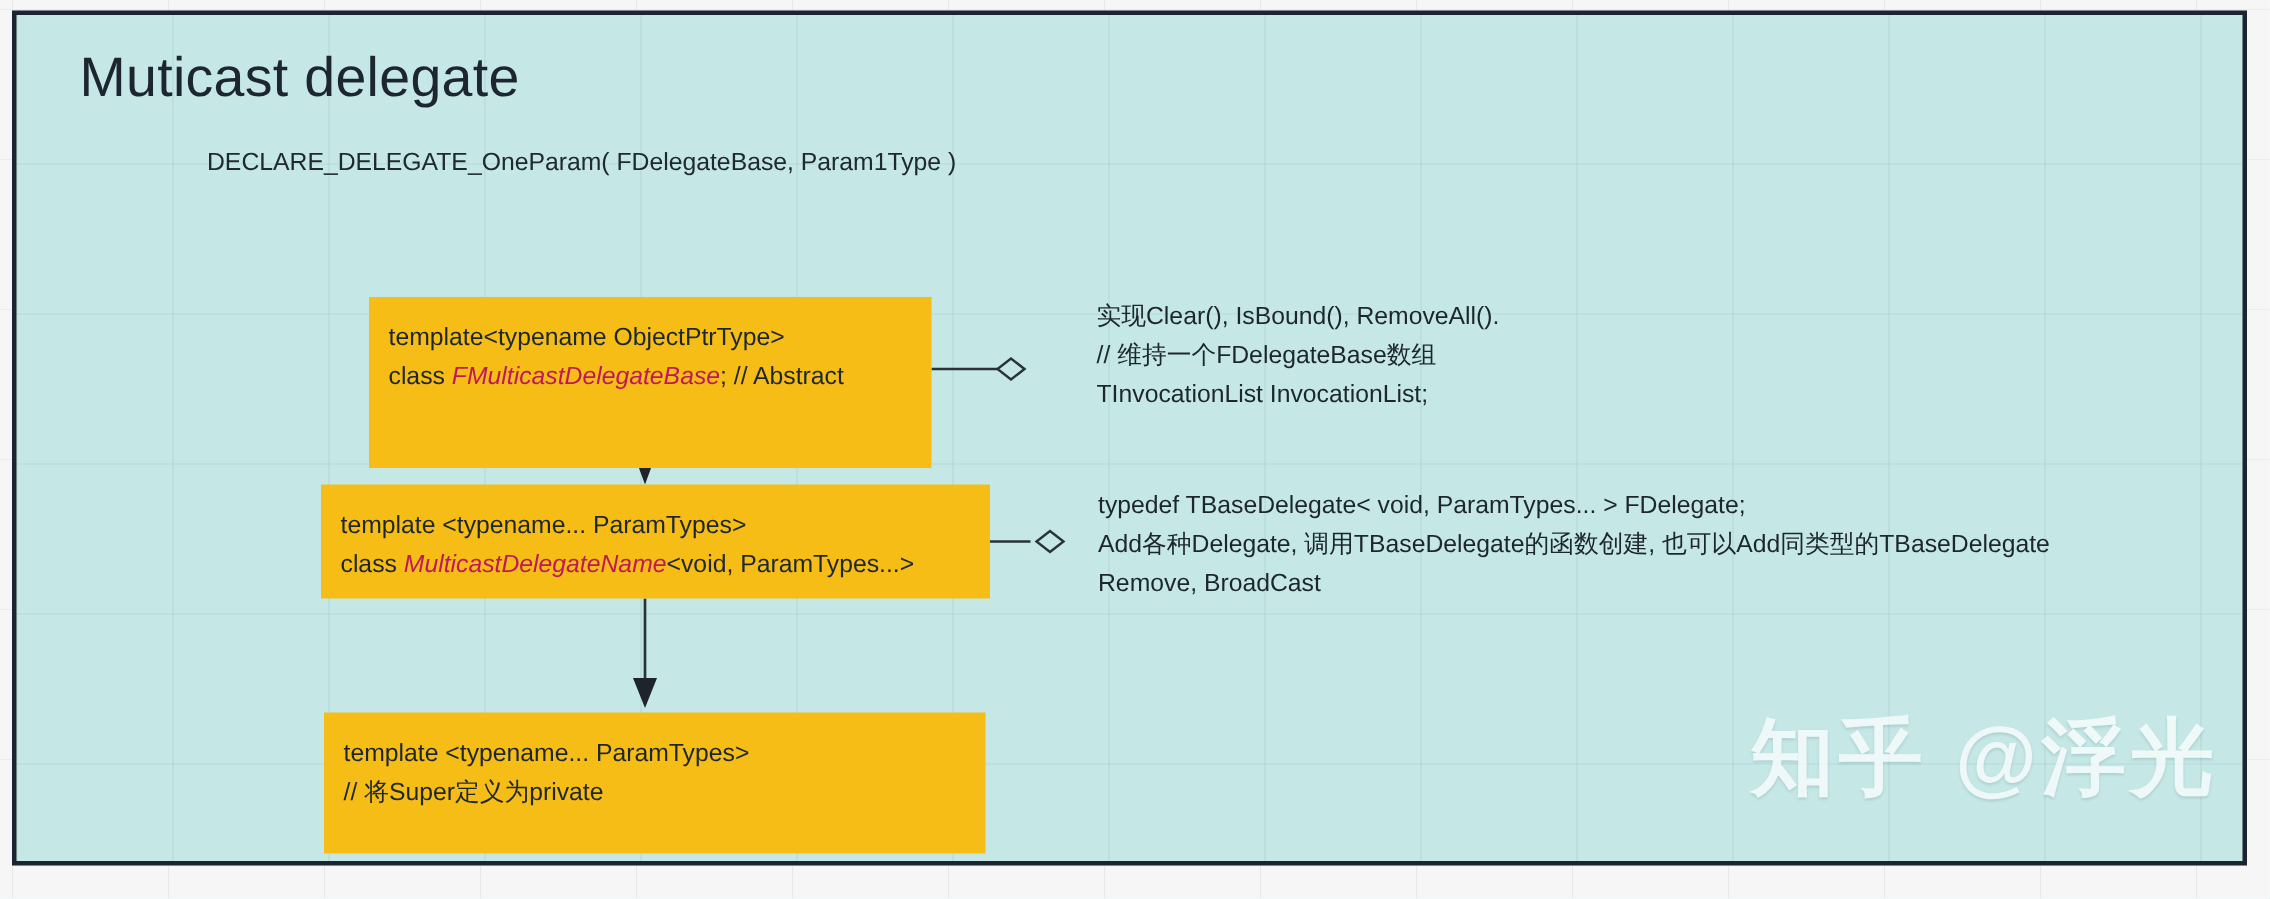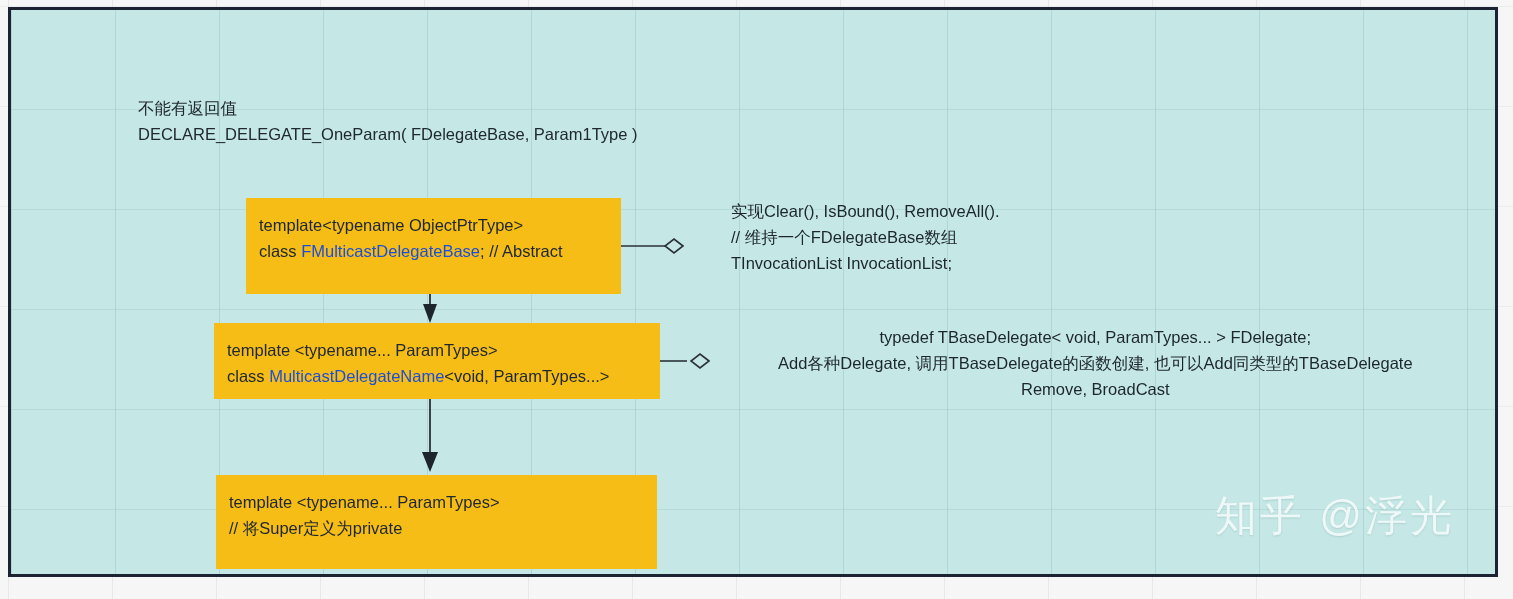--- a/index.html
+++ b/index.html
@@ -74,72 +74,72 @@
     position: absolute;
     background: #f6bd16;
     color: #1e2730;
     font-size: 16.5px;
     line-height: 26px;
     box-sizing: border-box;
     padding: 14px 0 14px 13px;
     white-space: nowrap;
   }
   .class-box .ln { display: block; }
-  .cls-name { color: #1d4ed8; }
+  .cls-name { color: #be185d; font-style: italic; }
 
-  #box1 { left: 235px; top: 188px; width: 375px; height: 96px; }
+  #box1 { left: 235px; top: 188px; width: 375px; height: 114px; }
   #box2 { left: 203px; top: 313px; width: 446px; height: 76px; }
   #box3 { left: 205px; top: 465px; width: 441px; height: 94px; }
 
   
   .note {
     position: absolute;
     font-size: 16.5px;
     line-height: 26px;
     color: #1d262c;
     white-space: nowrap;
     margin-left: 32px;
   }
   .note .ln { display: block; }
   #note1 { left: 688px; top: 188px; }
-  #note2 { left: 735px; top: 314px; text-align: center; }
+  #note2 { left: 689px; top: 314px; }
 
   
   #wires {
     position: absolute;
     left: 0; top: 0;
     width: 1490px;
     height: 570px;
     pointer-events: none;
   }
 
   
   #watermark {
     position: absolute;
-    right: 40px;
+    right: 16px;
     bottom: 30px;
-    font-size: 42px;
-    font-weight: 400;
+    font-size: 56px;
+    font-weight: 700;
     color: #ffffff;
     opacity: 0.72;
     letter-spacing: 3px;
     white-space: nowrap;
     text-shadow: 0 1px 2px rgba(80,120,125,0.30);
   }
 </style>
 </head>
 <body>
 
 <div id="canvas">
 
   <div id="panel">
 
+    <div id="title">Muticast delegate</div>
 
     <div id="macro-note">
-      <span class="ln">不能有返回值</span>
       <span class="ln">DECLARE_DELEGATE_OneParam( FDelegateBase, Param1Type )</span>
     </div>
 
     <svg id="wires" viewBox="0 0 1490 570" width="1490" height="570">
 
       <line x1="610" y1="236" x2="660" y2="236" stroke="#2a3138" stroke-width="1.6"></line>
       <polygon points="672,236 663,229 654,236 663,243" fill="#c5e8e6" stroke="#2a3138" stroke-width="1.6"></polygon>
 
       <line x1="649" y1="351" x2="676" y2="351" stroke="#2a3138" stroke-width="1.6"></line>
       <polygon points="698,351 689,344 680,351 689,358" fill="#c5e8e6" stroke="#2a3138" stroke-width="1.6"></polygon>

